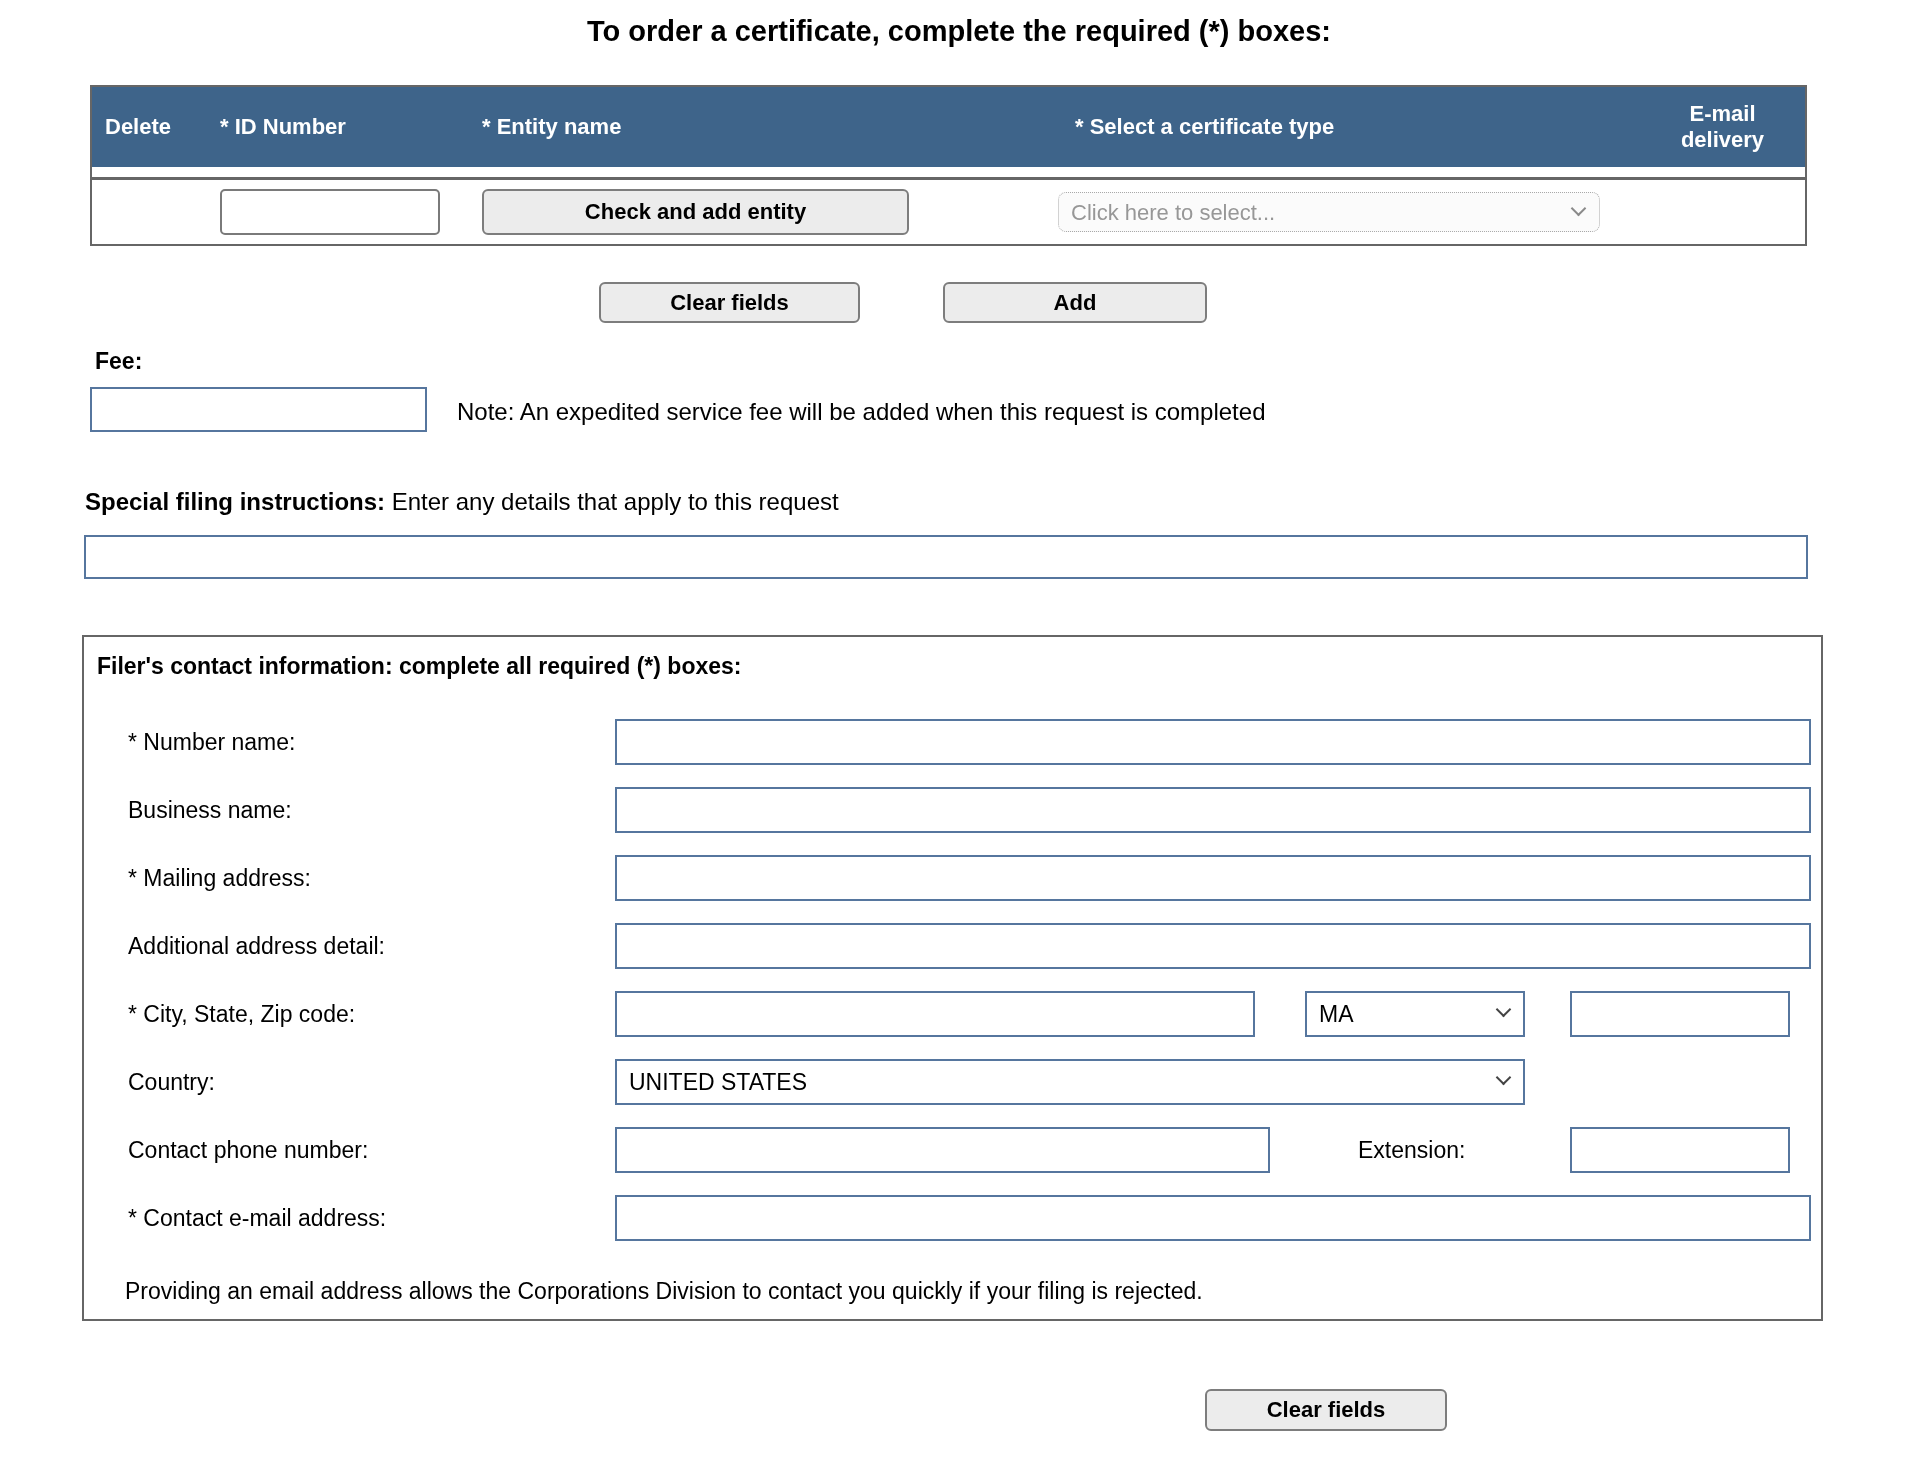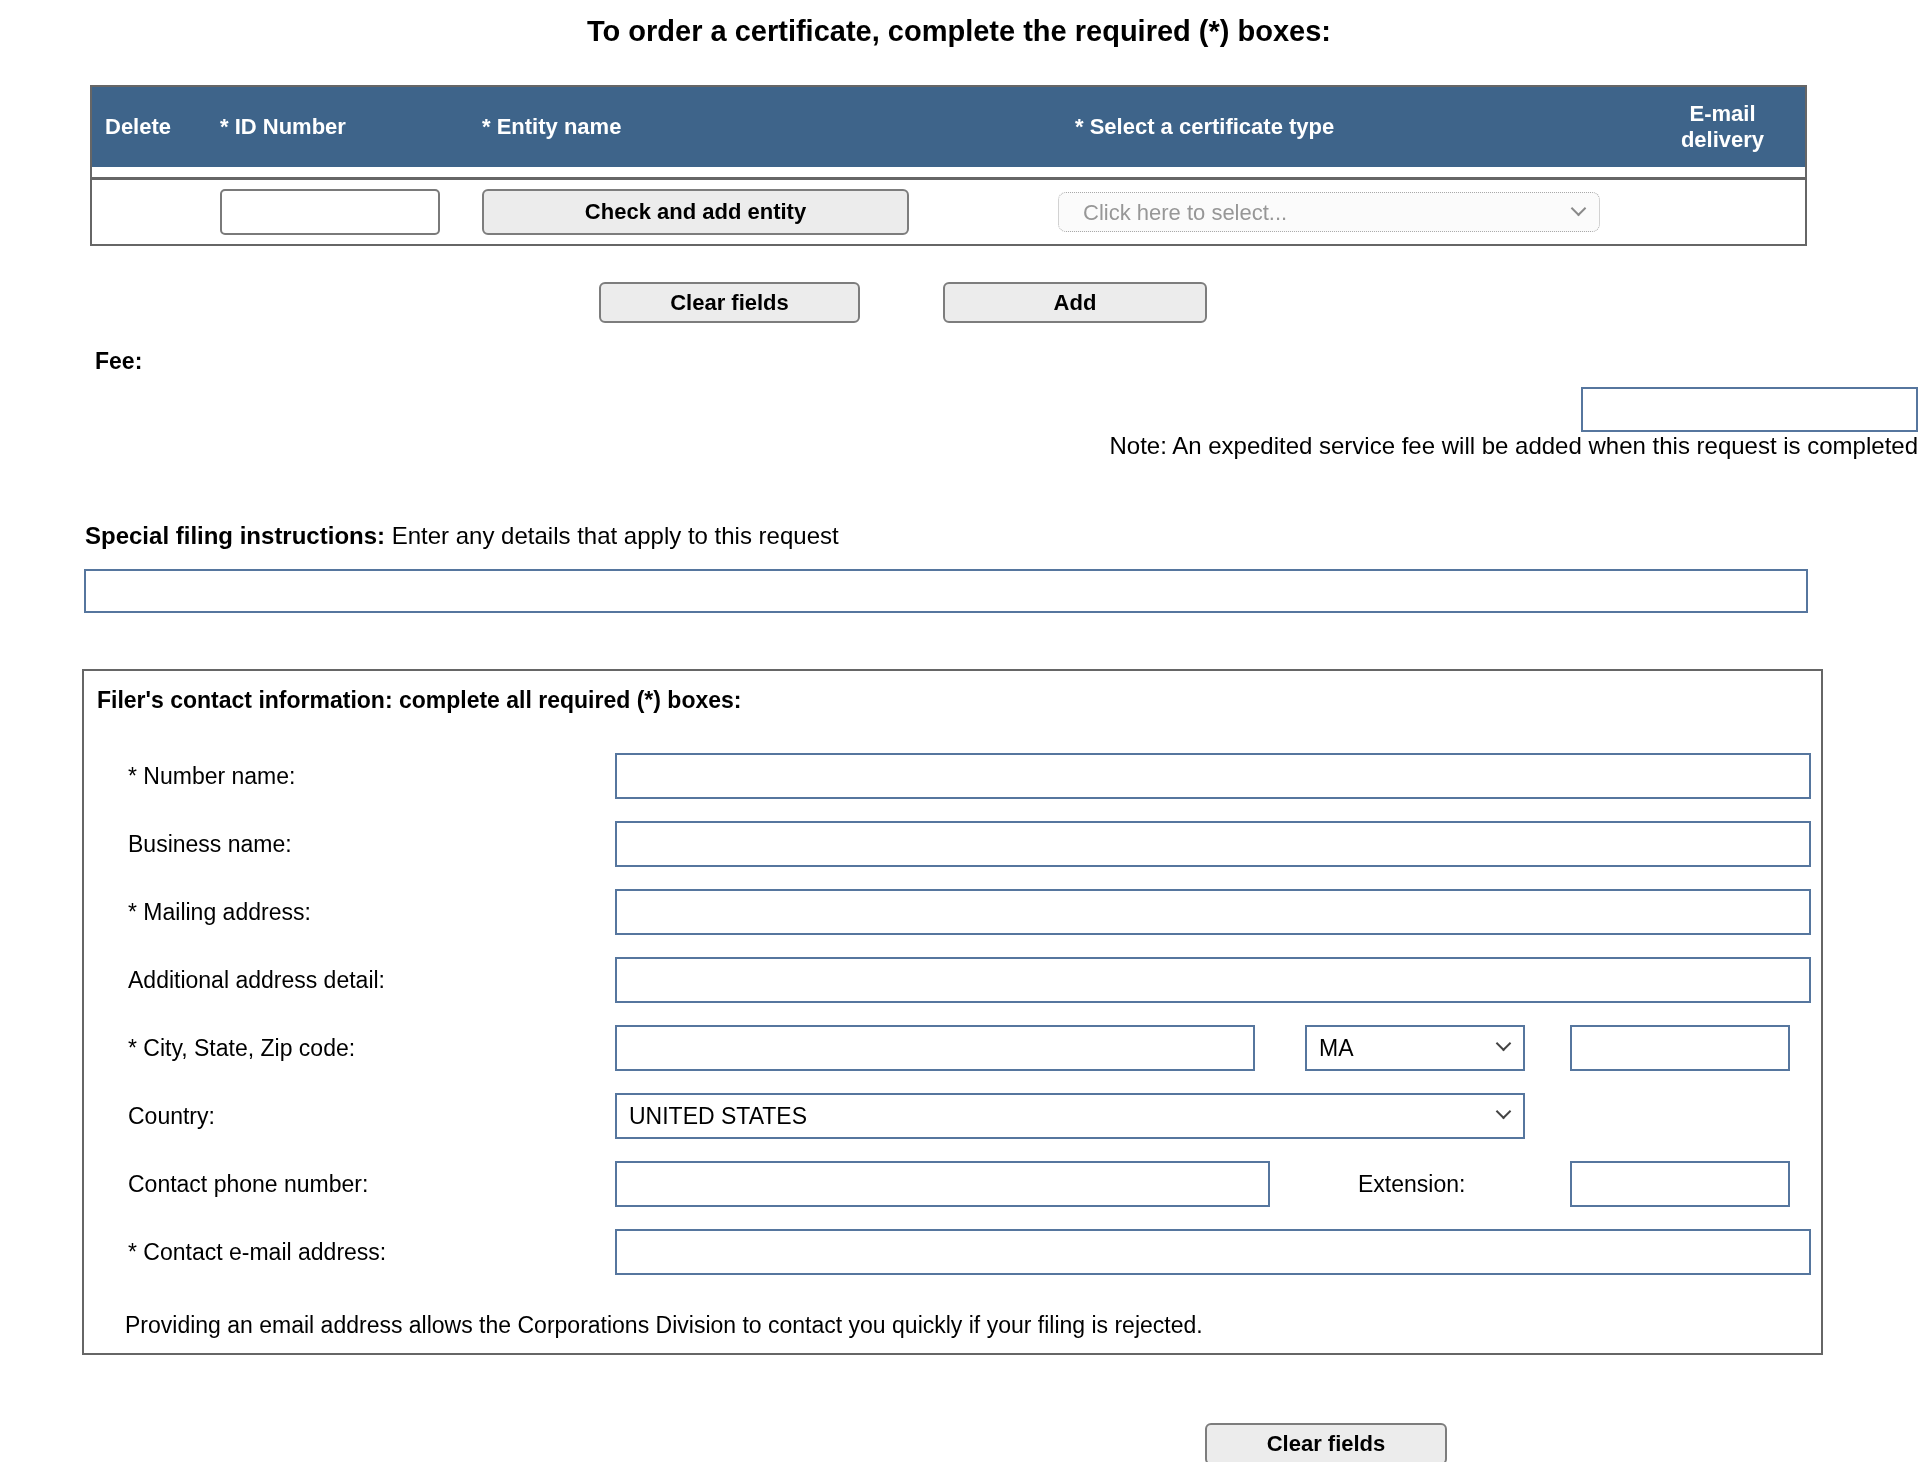--- a/index.html
+++ b/index.html
@@ -73,31 +73,31 @@
   }
   .chev.gray { border-color: #8a8a8a; top: 11px; }
   .cert-select {
     width: 542px; height: 40px;
     appearance: none; -webkit-appearance: none;
     border: 1px dotted #a9a9a9; border-radius: 8px;
     background: #fbfbfb;
     color: #979797;
     font-family: "Liberation Sans", sans-serif;
     font-size: 22px;
-    padding: 0 24px;
+    padding: 0 12px;
   }
 
   
   .mid-actions { margin: 36px 0 0 599px; display: flex; }
   .clear-btn-top { width: 261px; height: 41px; }
   .add-btn { width: 264px; height: 41px; margin-left: 83px; }
 
   
   .fee-label { margin: 25px 0 0 95px; font-size: 23px; font-weight: bold; }
-  .fee-row { margin: 12px 0 0 90px; display: flex; align-items: flex-end; flex-direction: column; }
+  .fee-row { margin: 12px 0 0 90px; display: flex; align-items: flex-end; }
   .blue-input {
     height: 46px;
     border: 2px solid #56769E;
     font-size: 22px;
     padding: 0 8px;
     background: #fff;
   }
   .fee-input { width: 337px; height: 45px; }
   .fee-note { margin: 0 0 6px 30px; font-size: 24px; }
 

